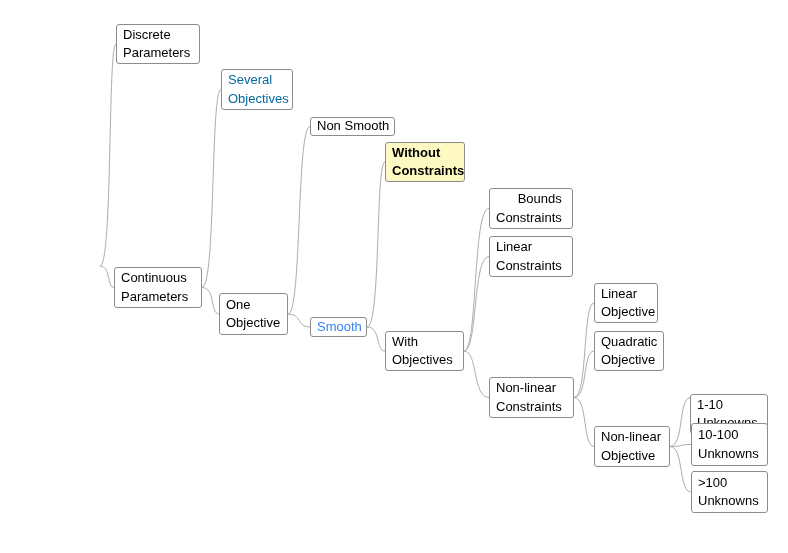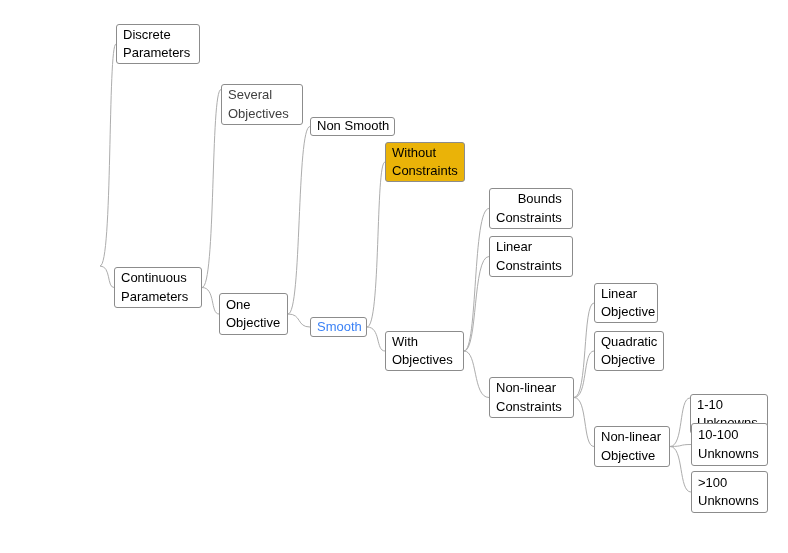--- a/index.html
+++ b/index.html
@@ -67,27 +67,27 @@
       <path d="M 574 397.5 C 588 397.5, 582.4 351, 594 351" fill="none" stroke="#adadad" stroke-width="1"></path>
       <path d="M 574 397.5 C 588 397.5, 582.4 446.5, 594 446.5" fill="none" stroke="#adadad" stroke-width="1"></path>
       <path d="M 670 446.5 C 684 446.5, 678.4 398, 690 398" fill="none" stroke="#adadad" stroke-width="1"></path>
       <path d="M 670 446.5 C 684 446.5, 678.4 444.5, 691 444.5" fill="none" stroke="#adadad" stroke-width="1"></path>
       <path d="M 670 446.5 C 684 446.5, 678.4 492, 691 492" fill="none" stroke="#adadad" stroke-width="1"></path>
     </svg>
     <div class="node" style="left: 116px; top: 24px; width: 84px; height: 40px; background: rgb(255, 255, 255); border-color: rgb(140, 140, 140); color: rgb(0, 0, 0);"><span class="label">Discrete
 Parameters</span></div>
     <div class="node" style="left: 114px; top: 267px; width: 88px; height: 41px; background: rgb(255, 255, 255); border-color: rgb(140, 140, 140); color: rgb(0, 0, 0);"><span class="label">Continuous
 Parameters</span></div>
-    <div class="node" style="left: 221px; top: 69px; width: 82px; height: 41px; background: rgb(255, 255, 255); border-color: rgb(140, 140, 140); color: #404040; margin-top: 15px;"><span class="label">Several
+    <div class="node" style="left: 221px; top: 69px; width: 72px; height: 41px; background: rgb(255, 255, 255); border-color: rgb(140, 140, 140); color: #0369a1;"><span class="label">Several
 Objectives</span></div>
     <div class="node" style="left: 219px; top: 293px; width: 69px; height: 42px; background: rgb(255, 255, 255); border-color: rgb(140, 140, 140); color: rgb(0, 0, 0);"><span class="label">One
 Objective</span></div>
     <div class="node" style="left: 310px; top: 117px; width: 85px; height: 19px; background: rgb(255, 255, 255); border-color: rgb(140, 140, 140); color: rgb(0, 0, 0);"><span class="label">Non Smooth</span></div>
     <div class="node" style="left: 310px; top: 317px; width: 57px; height: 20px; background: rgb(255, 255, 255); border-color: rgb(140, 140, 140); color: #3b82f6;"><span class="label">Smooth</span></div>
-    <div class="node" style="left: 385px; top: 142px; width: 80px; height: 40px; background: #eab308; border-color: rgb(140, 140, 140); color: rgb(0, 0, 0);"><span class="label">Without
+    <div class="node" style="left: 385px; top: 142px; width: 80px; height: 40px; background: #fef9c3; border-color: rgb(140, 140, 140); color: rgb(0, 0, 0); font-weight: bold;"><span class="label">Without
 Constraints</span></div>
     <div class="node" style="left: 385px; top: 331px; width: 79px; height: 40px; background: rgb(255, 255, 255); border-color: rgb(140, 140, 140); color: rgb(0, 0, 0);"><span class="label">With
 Objectives</span></div>
     <div class="node" style="left: 489px; top: 188px; width: 84px; height: 41px; background: rgb(255, 255, 255); border-color: rgb(140, 140, 140); color: rgb(0, 0, 0); text-align: right;"><span class="label">Bounds
 Constraints</span></div>
     <div class="node" style="left: 489px; top: 236px; width: 84px; height: 41px; background: rgb(255, 255, 255); border-color: rgb(140, 140, 140); color: rgb(0, 0, 0);"><span class="label">Linear
 Constraints</span></div>
     <div class="node" style="left: 489px; top: 377px; width: 85px; height: 41px; background: rgb(255, 255, 255); border-color: rgb(140, 140, 140); color: rgb(0, 0, 0);"><span class="label">Non-linear
 Constraints</span></div>
     <div class="node" style="left: 594px; top: 283px; width: 64px; height: 40px; background: rgb(255, 255, 255); border-color: rgb(140, 140, 140); color: rgb(0, 0, 0);"><span class="label">Linear

